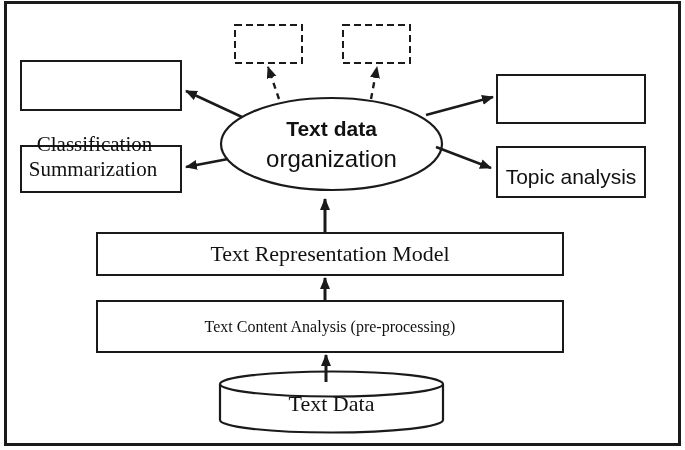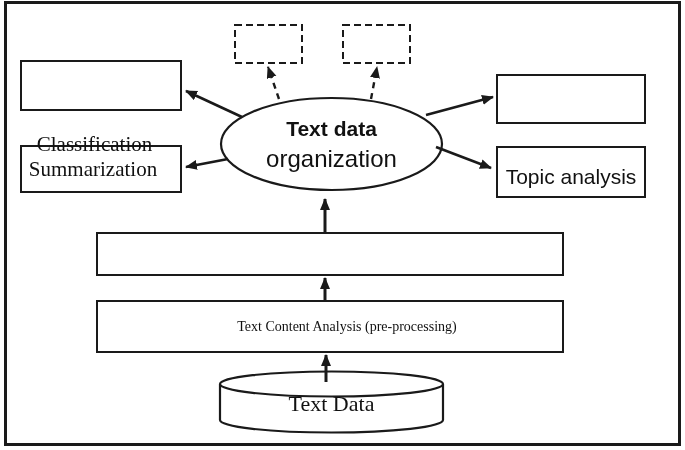--- a/index.html
+++ b/index.html
@@ -109,18 +109,19 @@
   <div class="label" style="left:21px; top:146px; width:144px; height:46px;">Summarization</div>
 
 
   <div class="label sans" style="left:497px; top:147px; width:148px; height:60px;">Topic analysis</div>
 
   <div class="ellipse-label">
     <div class="line1">Text data</div>
     <div class="line2">organization</div>
   </div>
 
+  <div class="label" style="left:97px; top:233px; width:466px; height:42px; font-size:22px;">Text Representation Model</div>
 
-  <div class="label" style="left:97px; top:301px; width:466px; height:51px; font-size:14px;padding-left:17px;">Text Content Analysis (pre-processing)</div>
+  <div class="label" style="left:97px; top:301px; width:466px; height:51px; font-size:16px;">Text Content Analysis (pre-processing)</div>
 
   <div class="label" style="left:220px; top:388px; width:223px; height:32px; font-size:22px;">Text Data</div>
 
 </div>
 
 </body></html>

